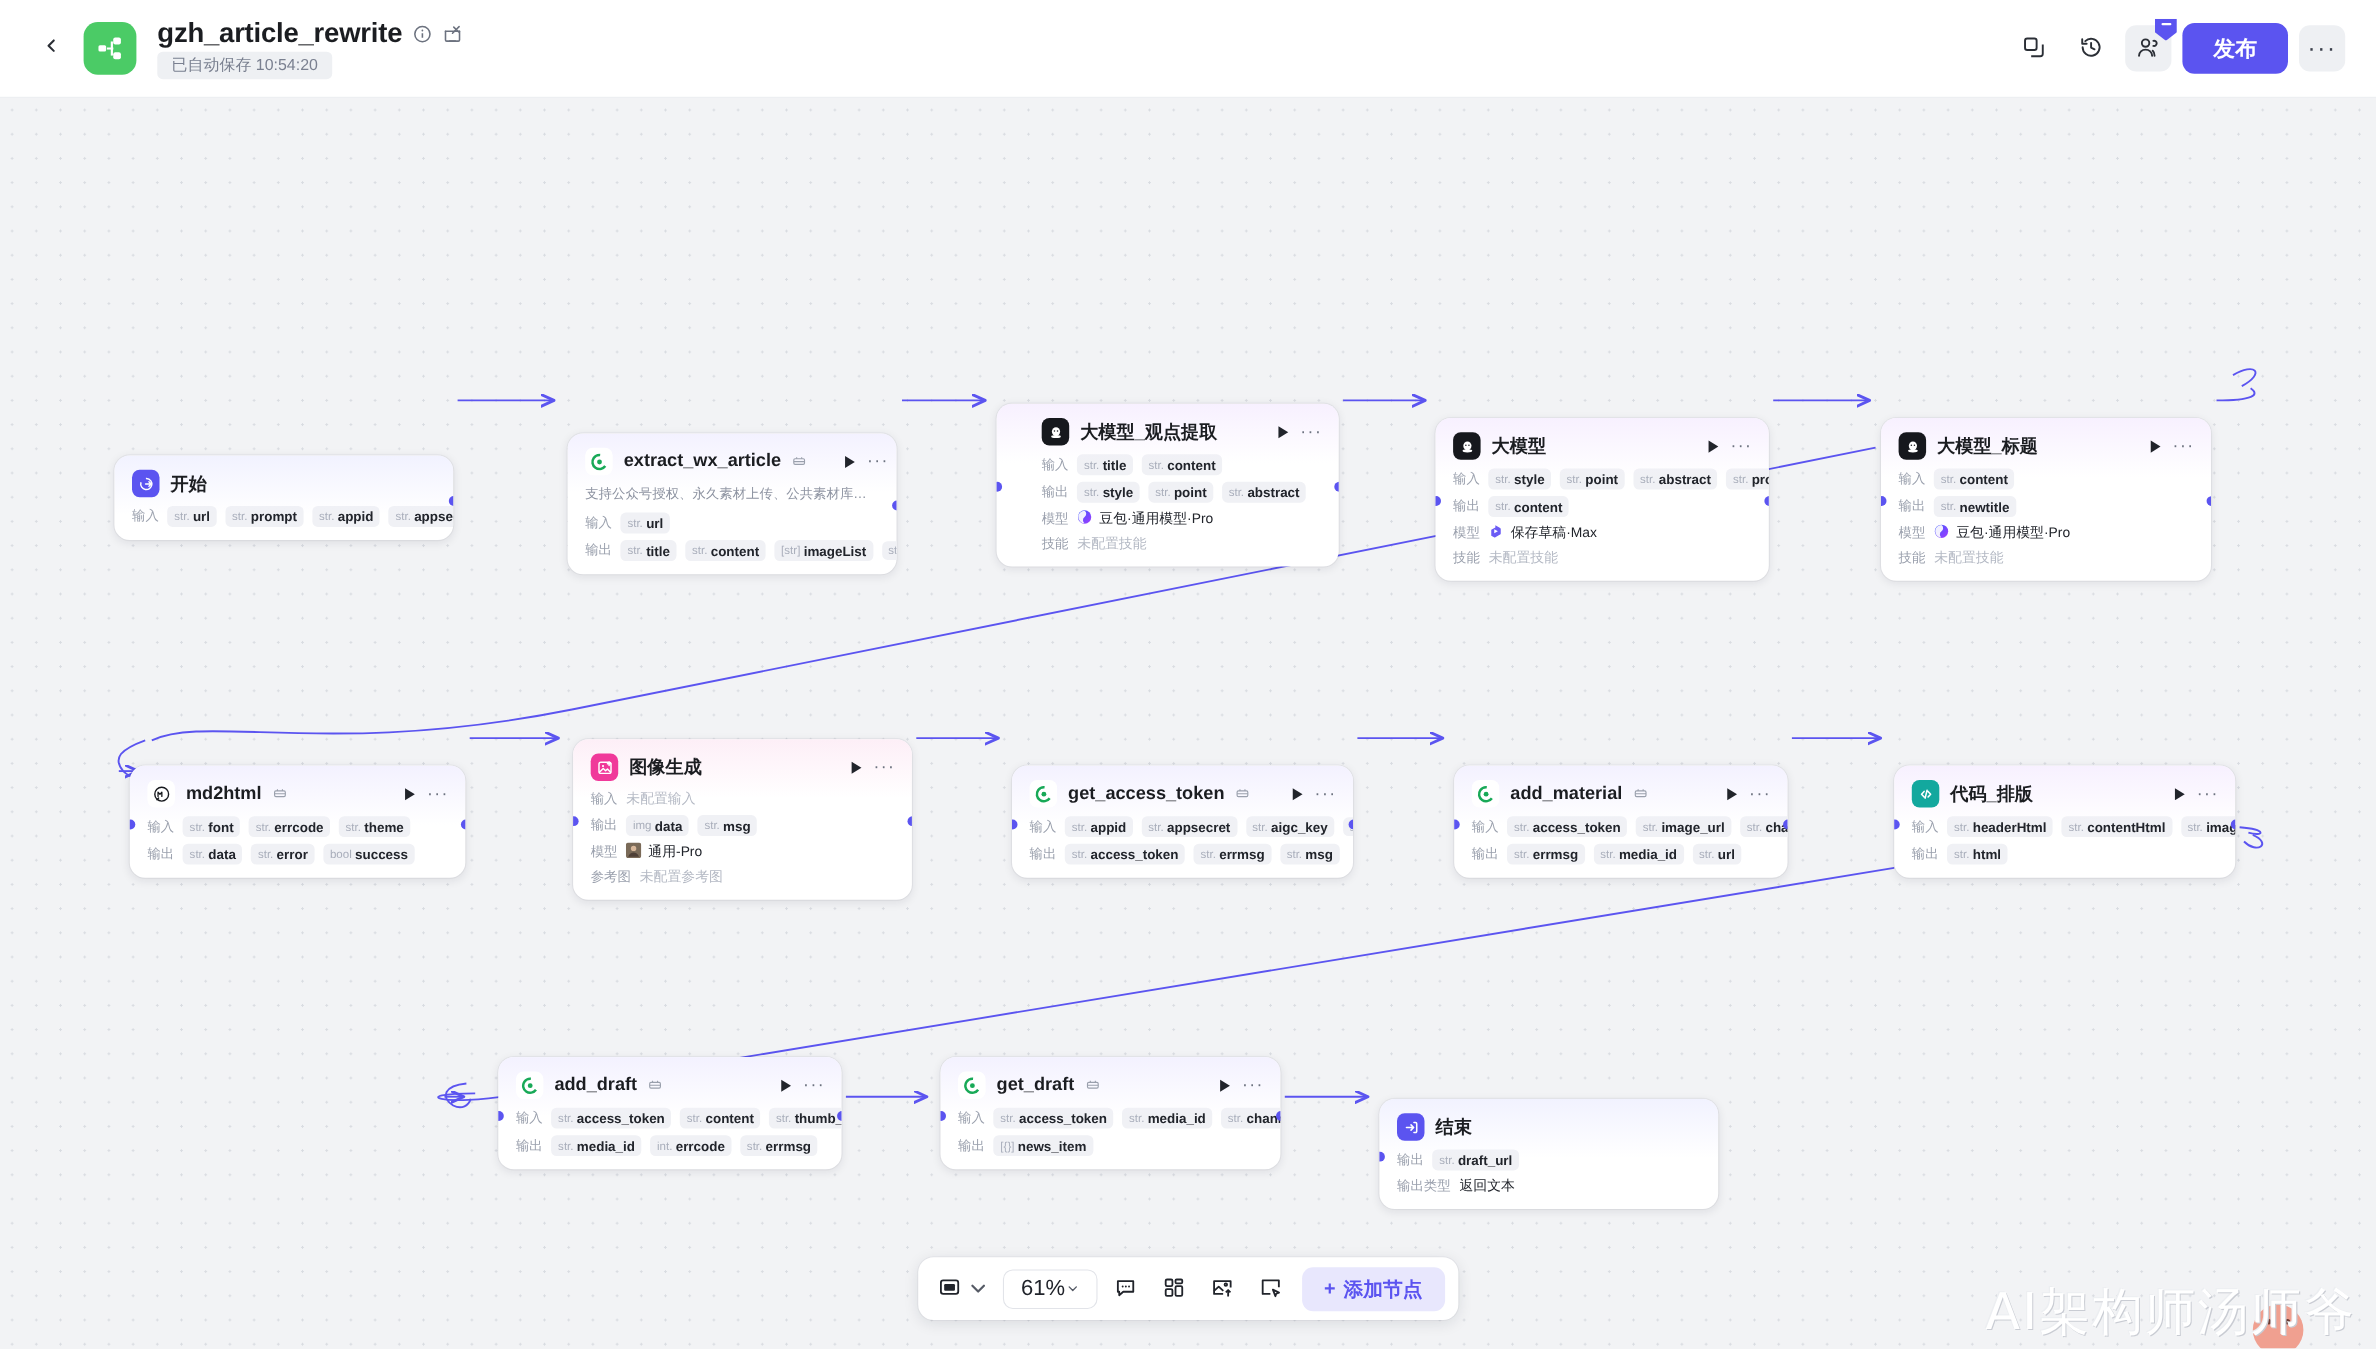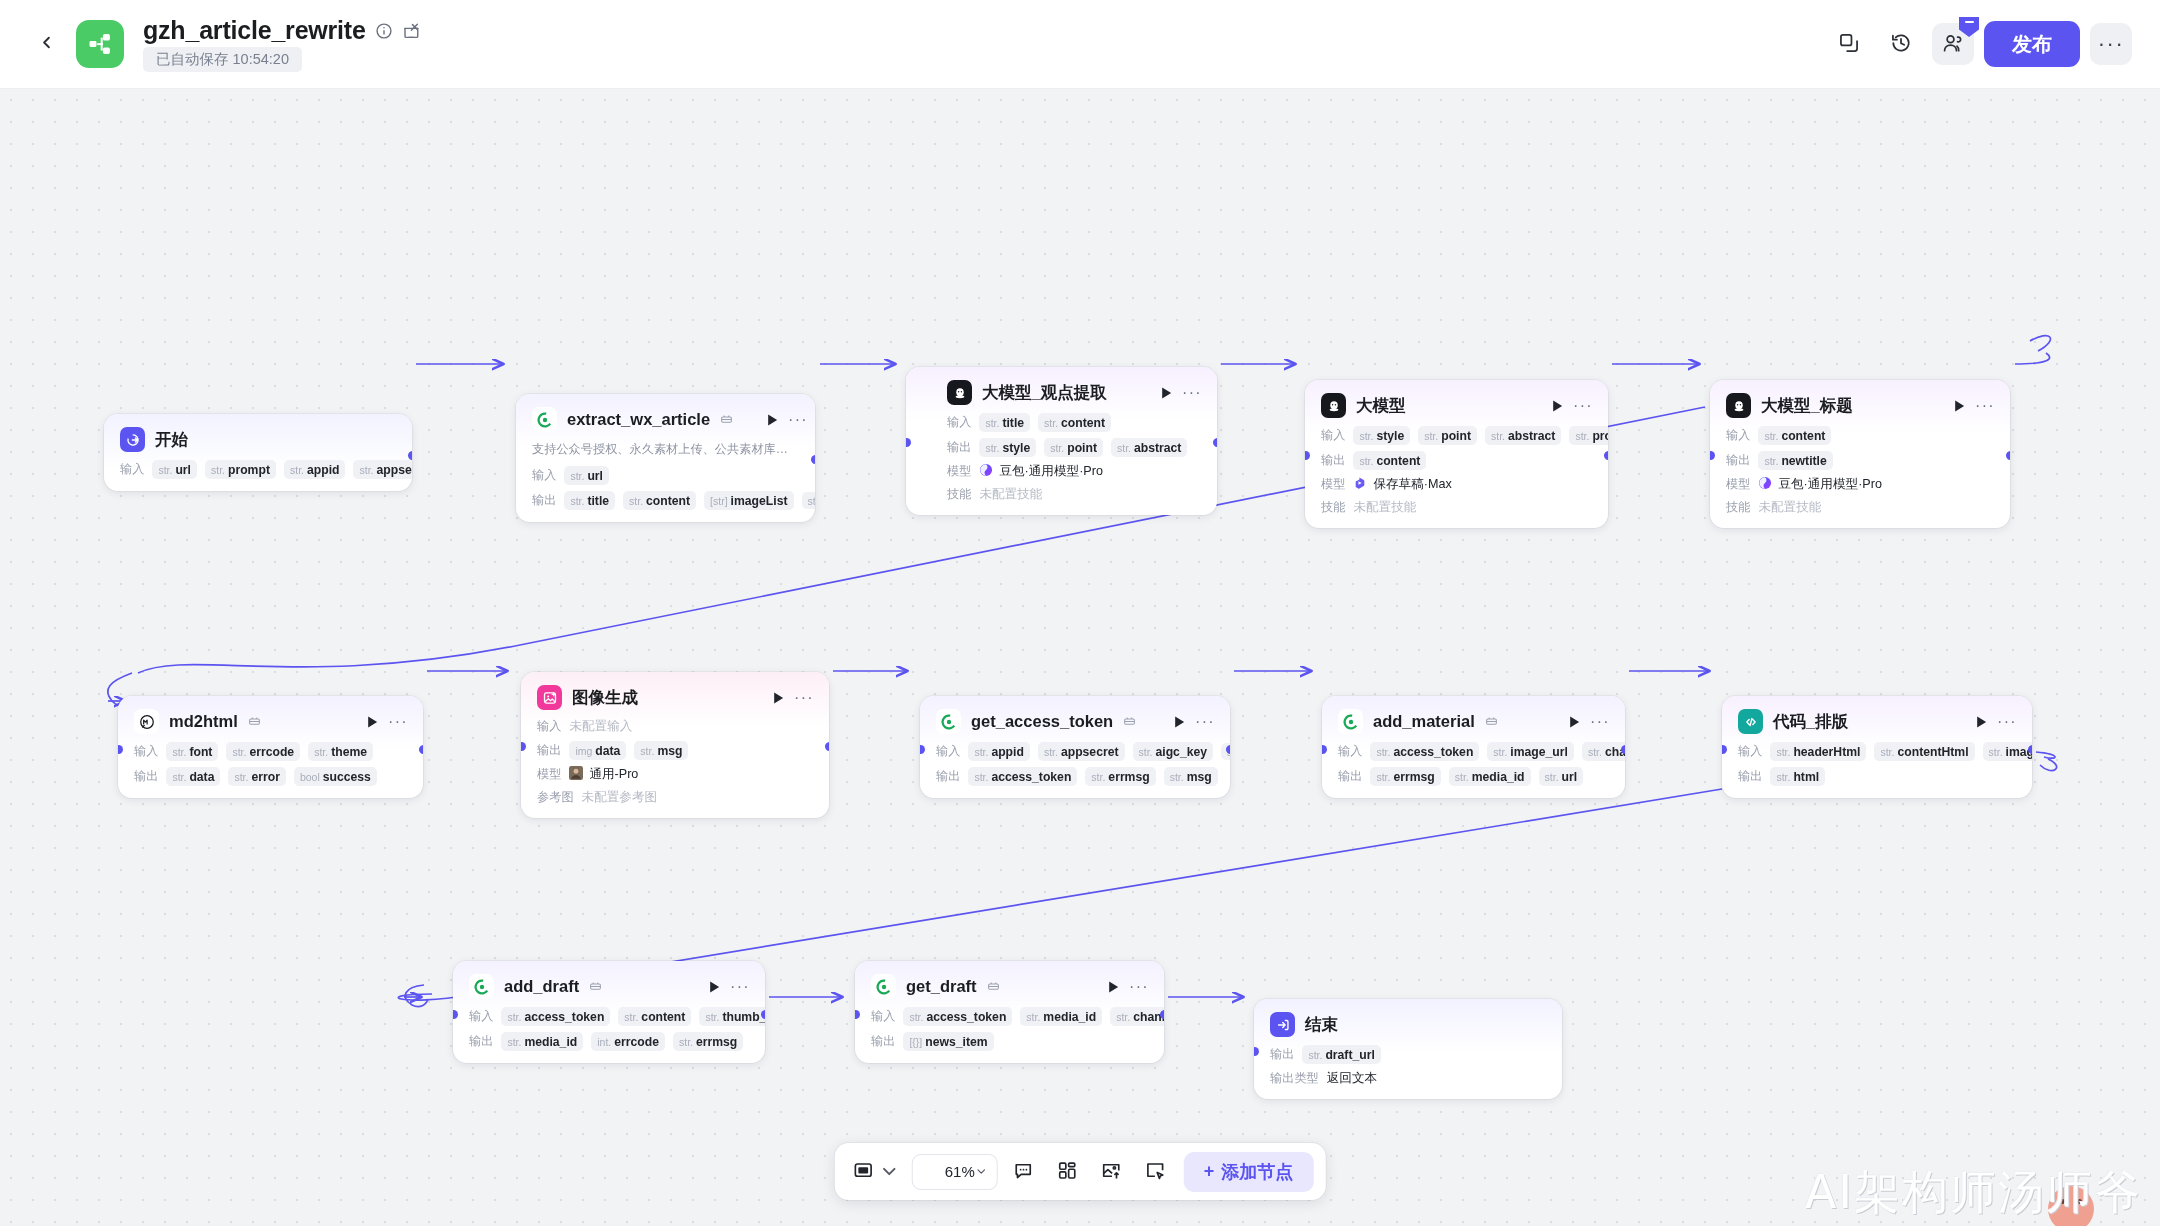--- a/index.html
+++ b/index.html
@@ -147,23 +147,23 @@
     align-items: center; padding: 0 12px; gap: 6px;
     box-shadow: 0 3px 14px rgba(20,25,45,.11), 0 0 0 1px rgba(20,25,45,.04);
   }
   .tb-item {
     height: 38px; min-width: 38px; border-radius: 9px; display: flex;
     align-items: center; justify-content: center; gap: 5px; cursor: pointer;
     color: #21242b; padding: 0 6px; background: transparent; border: none;
   }
   .tb-item svg { width: 21px; height: 21px; }
   .zoom-sel {
-    display: flex; align-items: center; justify-content: flex-end;
+    display: flex; align-items: center; justify-content: center;
     width: 86px; height: 36px; border: 1px solid #e2e4e9; border-radius: 9px;
-    padding: 0 9px; font-size: 15px; color: #21242b; cursor: pointer; font-weight: 400;
+    padding: 0 9px; font-size: 20px; color: #21242b; cursor: pointer; font-weight: 400;
   }
   .chev { width: 13px; height: 13px; color: #565b66; }
   .add-node {
     background: #e8e7fd; color: #5b54f0; border-radius: 10px; height: 40px;
     display: flex; align-items: center; gap: 7px; padding: 0 20px;
     font-size: 18px; font-weight: 700; cursor: pointer; margin-left: 4px; border: none;
     font-family: inherit;
   }
   .run-btn {
     background: #10a343; color: #fff; border-radius: 10px; height: 42px;

